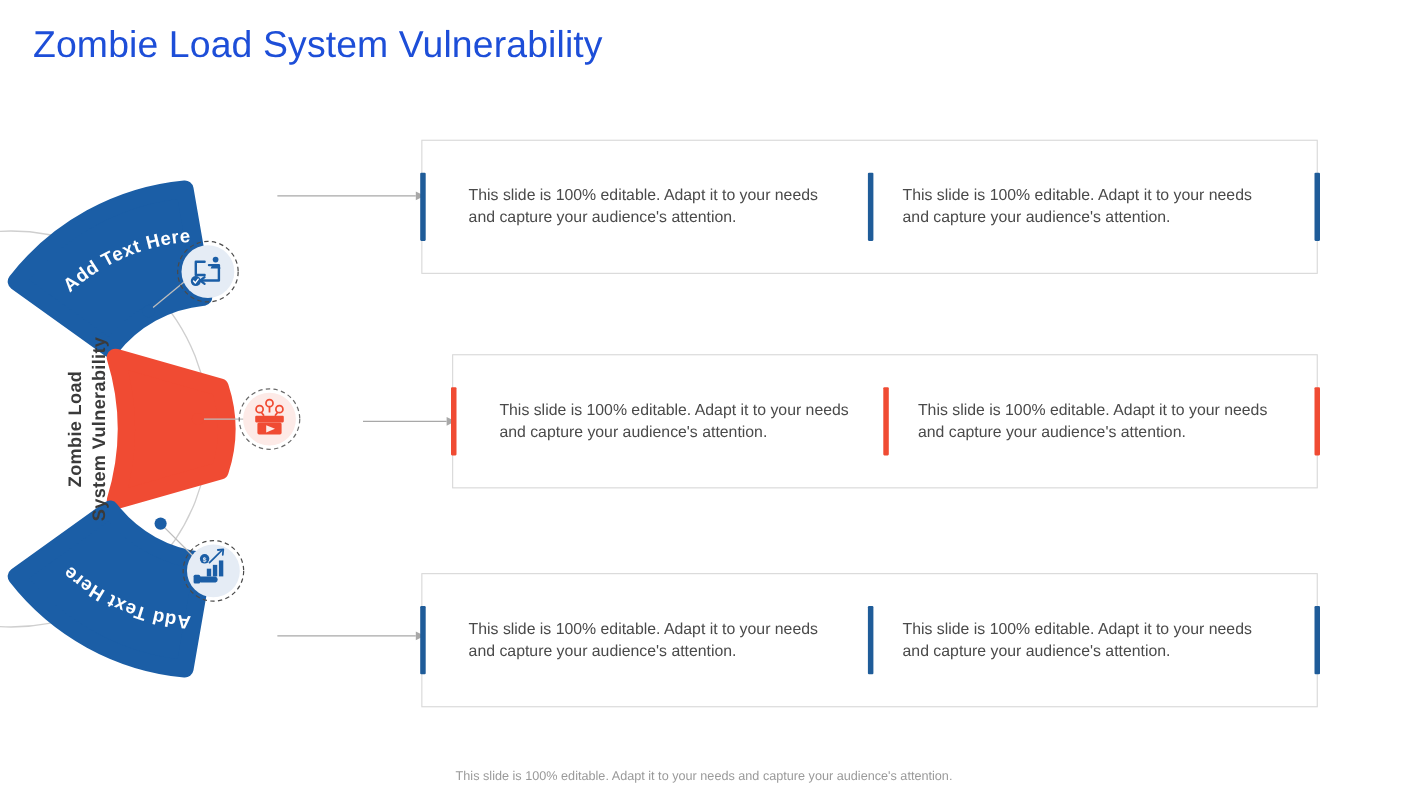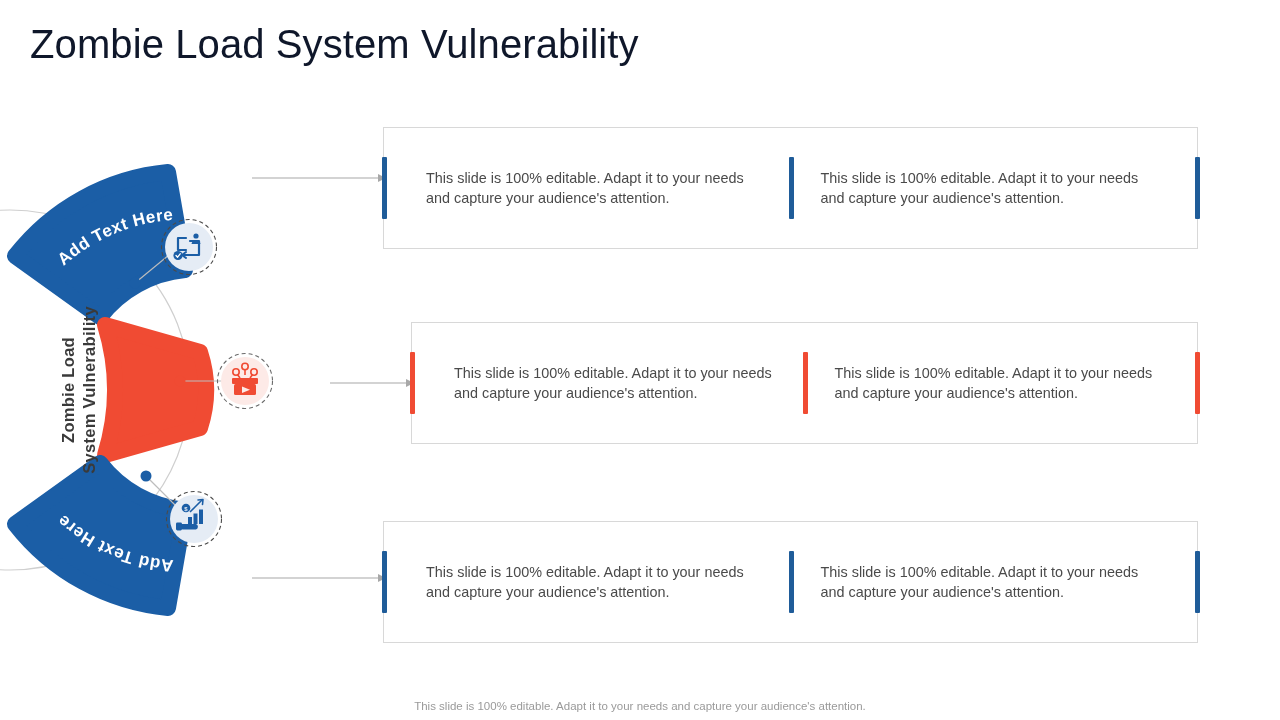--- a/index.html
+++ b/index.html
@@ -21,23 +21,23 @@
     width: 1280px;
     height: 720px;
     background: #ffffff;
   }
 
   
   #page-title {
     position: absolute;
     left: 30px;
     top: 22px;
-    font-size: 40px;
+    font-size: 34px;
     font-weight: 400;
-    color: #0f172a;
+    color: #1d4ed8;
     letter-spacing: 0.1px;
     white-space: nowrap;
   }
 
   
   #diagram {
     position: absolute;
     left: 0px;
     top: 110px;
     width: 420px;

